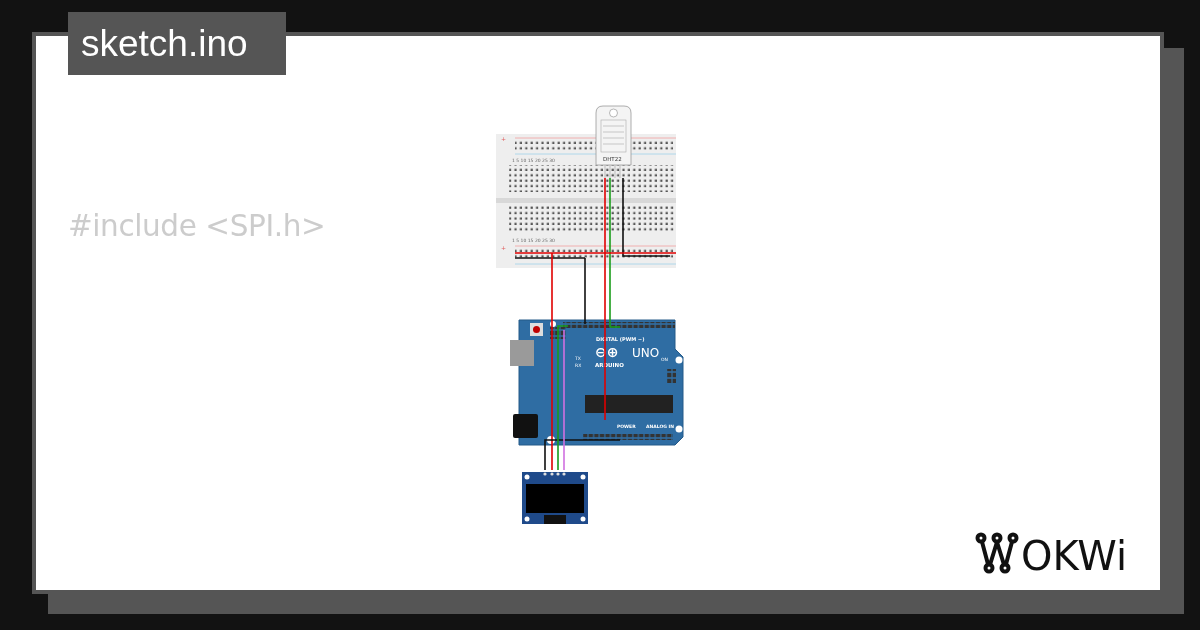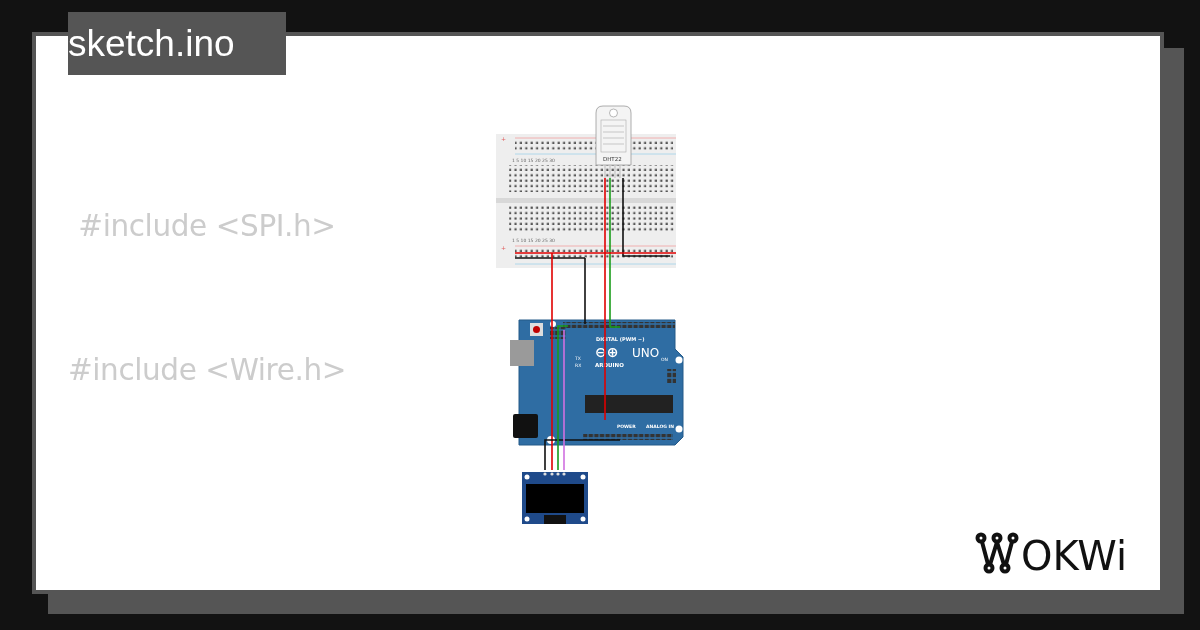--- a/index.html
+++ b/index.html
@@ -15,41 +15,40 @@
     .panel {
       position: absolute; left: 32px; top: 32px; width: 1132px; height: 562px;
       background: #ffffff; border: 4px solid #555555; box-sizing: border-box;
       overflow: hidden;
     }
     .code {
       position: absolute; left: 32px; top: 70px; margin: 0;
       font-family: "DejaVu Sans", sans-serif; font-size: 29.5px; line-height: 48px;
       color: #cccccc; white-space: pre; letter-spacing: -0.4px;
     }
-    .code .line { display: block; height: 48px; text-align: center; }
+    .code .line { display: block; height: 48px; }
     .tab {
       position: absolute; left: 68px; top: 12px; width: 218px; height: 63px;
       background: #555555; color: #ffffff;
       font-family: "Liberation Sans", sans-serif; font-size: 37px;
-      line-height: 63px; box-sizing: border-box;
+      line-height: 63px; padding-left: 13px; box-sizing: border-box;
     }
     .diagram { position: absolute; left: 0; top: 0; width: 1200px; height: 630px; pointer-events: none; }
     .diagram * { pointer-events: auto; }
     .logo {
       position: absolute; left: 975px; top: 530px; width: 175px; height: 45px;
     }
   </style>
 </head>
 <body>
 
 <div class="shadow"></div>
 <div class="panel">
   <div class="code">
     <span class="line">#include &lt;SPI.h&gt;</span>
-    <span class="line">#include &lt;Wire.h&gt;</span>
     
     
     
     
     
     
     
     
   </div>
 </div>

